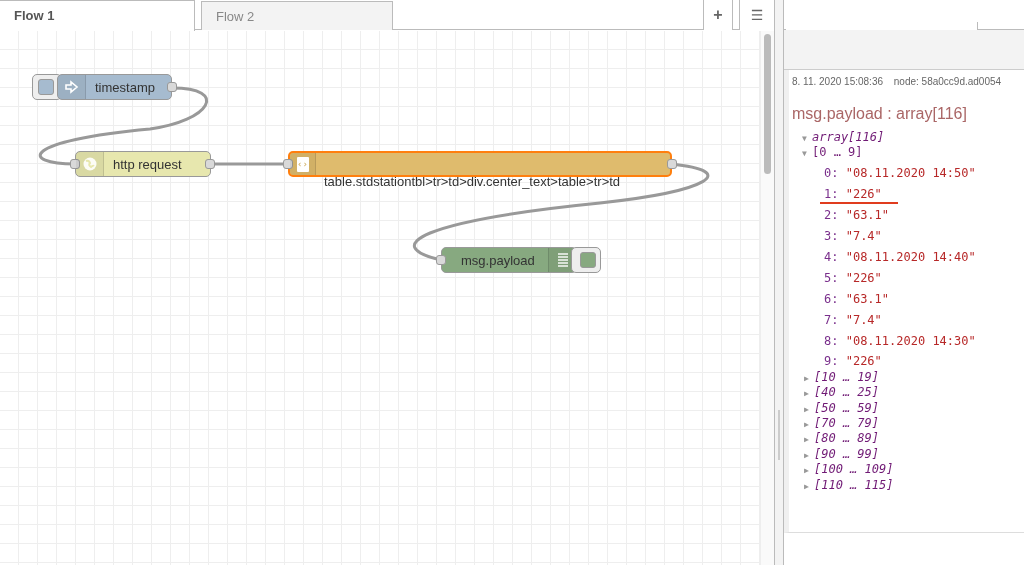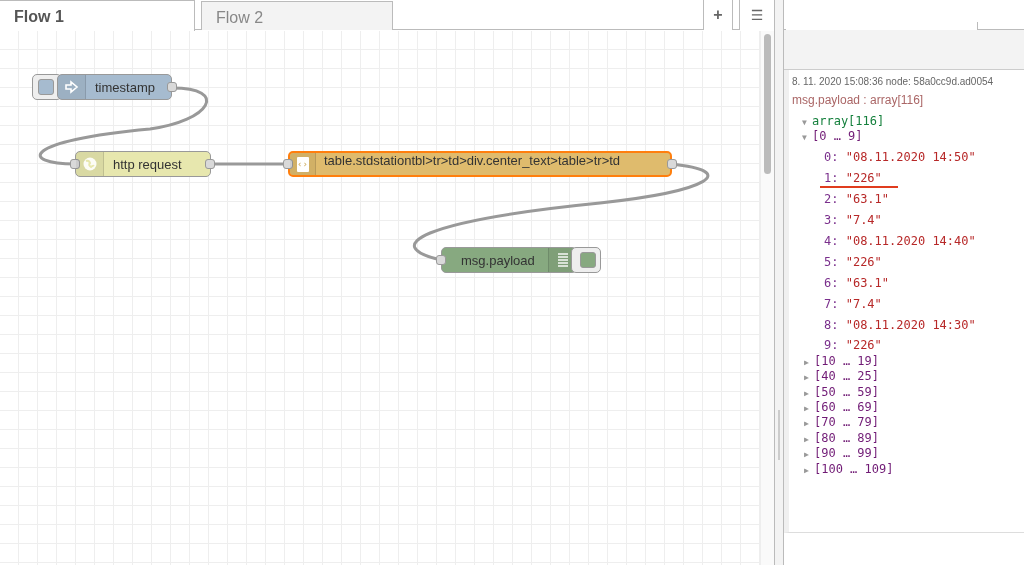--- a/index.html
+++ b/index.html
@@ -1,19 +1,19 @@
 <!DOCTYPE html>
 <html><head>
 <meta charset="utf-8">
 <style>
   * { box-sizing: border-box; margin: 0; padding: 0; }
   html, body { width: 1024px; height: 565px; overflow: hidden; background: #fff; font-family: "Liberation Sans", sans-serif; }
   .workspace { position: absolute; left: 0; top: 0; width: 775px; height: 565px; }
   .tabbar { position: absolute; left: 0; top: 0; width: 775px; height: 30px; background: #fff; border-bottom: 1px solid #bbb; }
-  .tab { position: absolute; top: 0; height: 30px; border: 1px solid #bbb; border-bottom: none; font-size: 16px; color: #555; padding: 7px 0 0 14px; }
+  .tab { position: absolute; top: 0; height: 30px; border: 1px solid #bbb; border-bottom: none; font-size: 13px; color: #555; padding: 7px 0 0 14px; }
   .tab.active { left: 0; width: 195px; background: #fff; font-weight: bold; color: #555; height: 31px; border-left: none; }
   .tab.inactive { left: 201px; width: 192px; background: #f3f3f3; color: #888; top: 1px; height: 29px; }
   .tab-btn { position: absolute; top: 0; width: 30px; height: 30px; border-left: 1px solid #bbb; border-right: 1px solid #bbb; background: #fff; color: #666; font-size: 16px; text-align: center; line-height: 30px; font-weight: bold; }
   .canvas { position: absolute; left: 0; top: 31px; width: 760px; height: 534px; background-color: #fff;
     background-image: linear-gradient(#eee 1px, transparent 1px), linear-gradient(90deg, #eee 1px, transparent 1px);
     background-size: 19px 19px; background-position: -1px -1px; overflow: hidden; }
   .vscroll { position: absolute; left: 760px; top: 31px; width: 14px; height: 534px; background: #fafafa; border-left: 1px solid #eee; }
   .vscroll .thumb { position: absolute; left: 3px; top: 3px; width: 7px; height: 140px; background: #bbb; border-radius: 4px; }
   .separator { position: absolute; left: 774px; top: 0; width: 10px; height: 565px; background: #f3f3f3; border-left: 1px solid #bbb; border-right: 1px solid #bbb; }
   .separator .grip { position: absolute; left: 3px; top: 410px; width: 2px; height: 50px; background: #ccc; }
@@ -24,27 +24,27 @@
   .inject-btn { position: absolute; width: 30px; height: 26px; background: #eee; border: 1px solid #999; border-radius: 5px; }
   .inject-btn .inner { position: absolute; left: 5px; top: 4px; width: 16px; height: 16px; background: #a6bbcf; border: 1px solid #999; border-radius: 3px; }
   svg.wires { position: absolute; left: 0; top: 0; width: 760px; height: 534px; }
   .sidebar { position: absolute; left: 784px; top: 0; width: 240px; height: 565px; background: #fff; }
   .sidebar-tabbar { position: absolute; left: 0; top: 0; width: 240px; height: 30px; background: #fff; border-bottom: 1px solid #bbb; }
   .sidebar-tab { position: absolute; left: 2px; top: 0; width: 192px; height: 31px; background: #fff; border-right: 1px solid #bbb; font-size: 13px; font-weight: bold; color: #ef4444; padding: 7px 0 0 10px; margin-top: 22px; }
   .sidebar-toolbar { position: absolute; left: 0; top: 30px; width: 240px; height: 40px; background: #f3f3f3; border-bottom: 1px solid #ccc; }
   .debug-content { position: absolute; left: 0; top: 70px; width: 240px; height: 495px; }
   .msg { position: absolute; left: 0; top: 0; width: 240px; height: 463px; border-left: 5px solid #f0f0f0; border-bottom: 1px solid #ddd; padding: 6px 0 0 3px; }
   .meta { font-size: 10px; color: #666; white-space: nowrap; }
-  .meta .node-id { }
-  .topic { font-size: 12px; color: #a66; margin-top: 6px; }
+  .meta .node-id { margin-left: 8px; }
+  .topic { font-size: 16px; color: #a66; margin-top: 18px; }
   .tree { font-family: "DejaVu Sans Mono", monospace; font-size: 12px; margin-top: 7px; }
   .row { height: 21px; line-height: 21px; white-space: nowrap; position: relative; }
   .row.small { height: 15.4px; line-height: 15.4px; }
   .tri { display: inline-block; width: 10px; color: #999; font-size: 8px; }
-  .arr { color: #15803d; }
+  .arr { color: #701a75; font-style: italic; }
   .range { color: #701a75; }
   .key { color: #7a2f8c; }
   .str { color: #b72828; }
   .underline { position: absolute; left: 29px; top: 18px; width: 80px; height: 2px; background: #e03c1e; }
 </style>
 </head>
 <body>
 
 <div class="workspace">
   <div class="tabbar">
@@ -88,21 +88,21 @@
       </div>
       <span class="label">http request</span>
       <div class="port" style="left:129px;"></div>
     </div>
 
     <div class="node" style="left:288px; top:120px; width:384px; background:#dfbb6d; border:2px solid #ff7f0e;">
       <div class="port" style="left:-7px; top:6px;"></div>
       <div class="icon" style="height:22px; width:26px;">
         <div style="width:12px; height:15px; background:#fff; border-radius:1px; font-size:9px; color:#c9a44f; text-align:center; line-height:15px; font-family:'DejaVu Sans Mono', monospace;">‹›</div>
       </div>
-      <span class="label" style="left:34px; top:0;">table.stdstationtbl&gt;tr&gt;td&gt;div.center_text&gt;table&gt;tr&gt;td</span>
+      <span class="label" style="left:34px; top:21px;">table.stdstationtbl&gt;tr&gt;td&gt;div.center_text&gt;table&gt;tr&gt;td</span>
       <div class="port" style="left:377px; top:6px;"></div>
     </div>
 
     <div class="node" style="left:441px; top:216px; width:136px; background:#87a980;">
       <div class="port" style="left:-6px;"></div>
       <span class="label" style="left:19px;">msg.payload</span>
       <div class="icon" style="left:auto; right:0; border-right:none; border-left:1px solid rgba(0,0,0,0.12); border-radius:0 4px 4px 0;">
         <svg width="12" height="16" viewBox="0 0 12 16">
             <g stroke="#fff" stroke-width="1.4">
               <line x1="1" y1="2" x2="11" y2="2"></line>
@@ -170,26 +170,26 @@
           <div class="row"><span class="key">2:</span> <span class="str">"63.1"</span></div>
           <div class="row"><span class="key">3:</span> <span class="str">"7.4"</span></div>
           <div class="row"><span class="key">4:</span> <span class="str">"08.11.2020 14:40"</span></div>
           <div class="row"><span class="key">5:</span> <span class="str">"226"</span></div>
           <div class="row"><span class="key">6:</span> <span class="str">"63.1"</span></div>
           <div class="row"><span class="key">7:</span> <span class="str">"7.4"</span></div>
           <div class="row"><span class="key">8:</span> <span class="str">"08.11.2020 14:30"</span></div>
           <div class="row" style="height:18px; line-height:18px;"><span class="key">9:</span> <span class="str">"226"</span></div>
         </div>
 
-        <div style="padding-left:12px;">
+        <div style="padding-left:12px;font-style:italic;">
           <div class="row small"><span class="tri">▶</span><span class="range">[10 … 19]</span></div>
           <div class="row small"><span class="tri">▶</span><span class="range">[40 … 25]</span></div>
           <div class="row small"><span class="tri">▶</span><span class="range">[50 … 59]</span></div>
-          <div class="row small"><span class="tri">▶</span><span class="range">[60 … 69]</span></div>
           <div class="row small"><span class="tri">▶</span><span class="range">[70 … 79]</span></div>
           <div class="row small"><span class="tri">▶</span><span class="range">[80 … 89]</span></div>
           <div class="row small"><span class="tri">▶</span><span class="range">[90 … 99]</span></div>
           <div class="row small"><span class="tri">▶</span><span class="range">[100 … 109]</span></div>
+          <div class="row small"><span class="tri">▶</span><span class="range">[110 … 115]</span></div>
         </div>
       </div>
     </div>
   </div>
 </div>
 
 </body></html>

